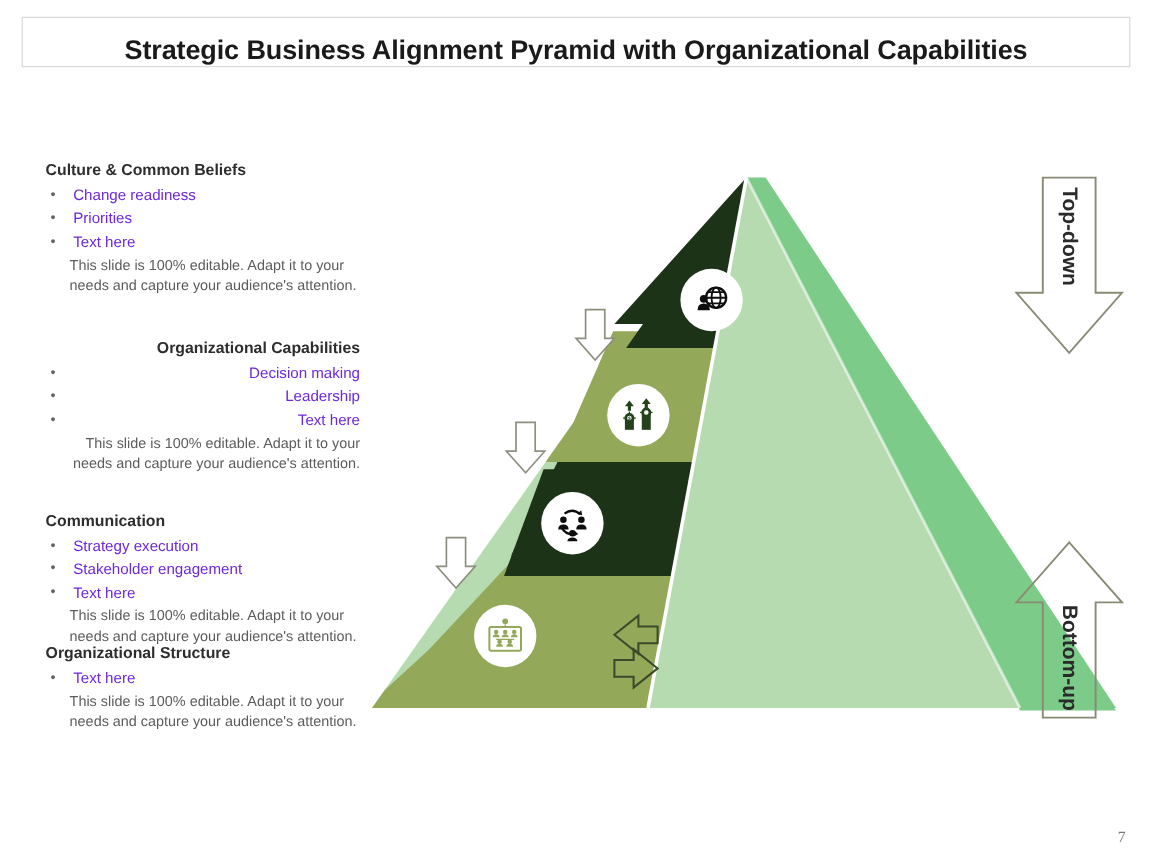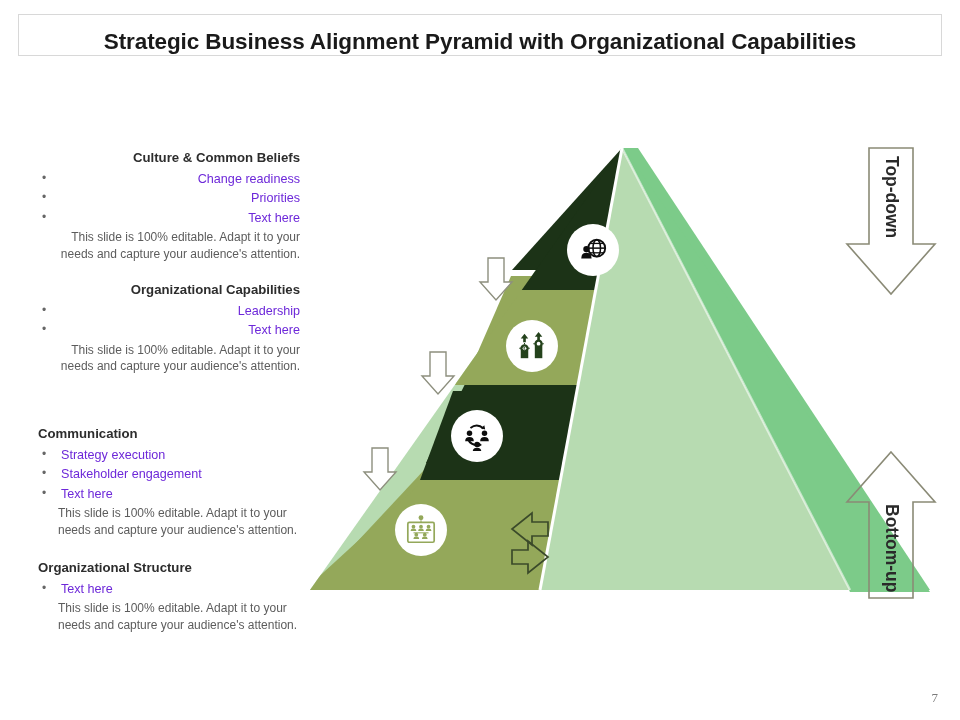--- a/index.html
+++ b/index.html
@@ -81,24 +81,24 @@
     font-size: 12px;
   }
   .tb-note {
     margin: 1px 0 0 0;
     padding-left: 20px;
     font-size: 12px;
     color: #5c5c5c;
     line-height: 1.35;
   }
 
-  #block-1 { top: 150px; text-align: right; }
+  #block-1 { top: 134px; }
   #block-2 { top: 282px; text-align: right; }
   #block-3 { top: 426px; }
-  #block-4 { top: 560px; }
+  #block-4 { top: 536px; }
 
   
   #pyramid-stage {
     position: absolute;
     left: 290px;
     top: 130px;
     width: 670px;
     height: 490px;
   }
   #pyramid-svg {
@@ -182,20 +182,21 @@
       <li>Change readiness</li>
       <li>Priorities</li>
       <li>Text here</li>
     </ul>
     <p class="tb-note">This slide is 100% editable.  Adapt it to your needs and capture your audience's attention.</p>
   </div>
 
   <div class="text-block" id="block-2">
     <div class="tb-heading">Organizational Capabilities</div>
     <ul class="tb-bullets">
+      <li>Decision making</li>
       <li>Leadership</li>
       <li>Text here</li>
     </ul>
     <p class="tb-note">This slide is 100% editable.  Adapt it to your needs and capture your audience's attention.</p>
   </div>
 
   <div class="text-block" id="block-3">
     <div class="tb-heading">Communication</div>
     <ul class="tb-bullets">
       <li>Strategy execution</li>

